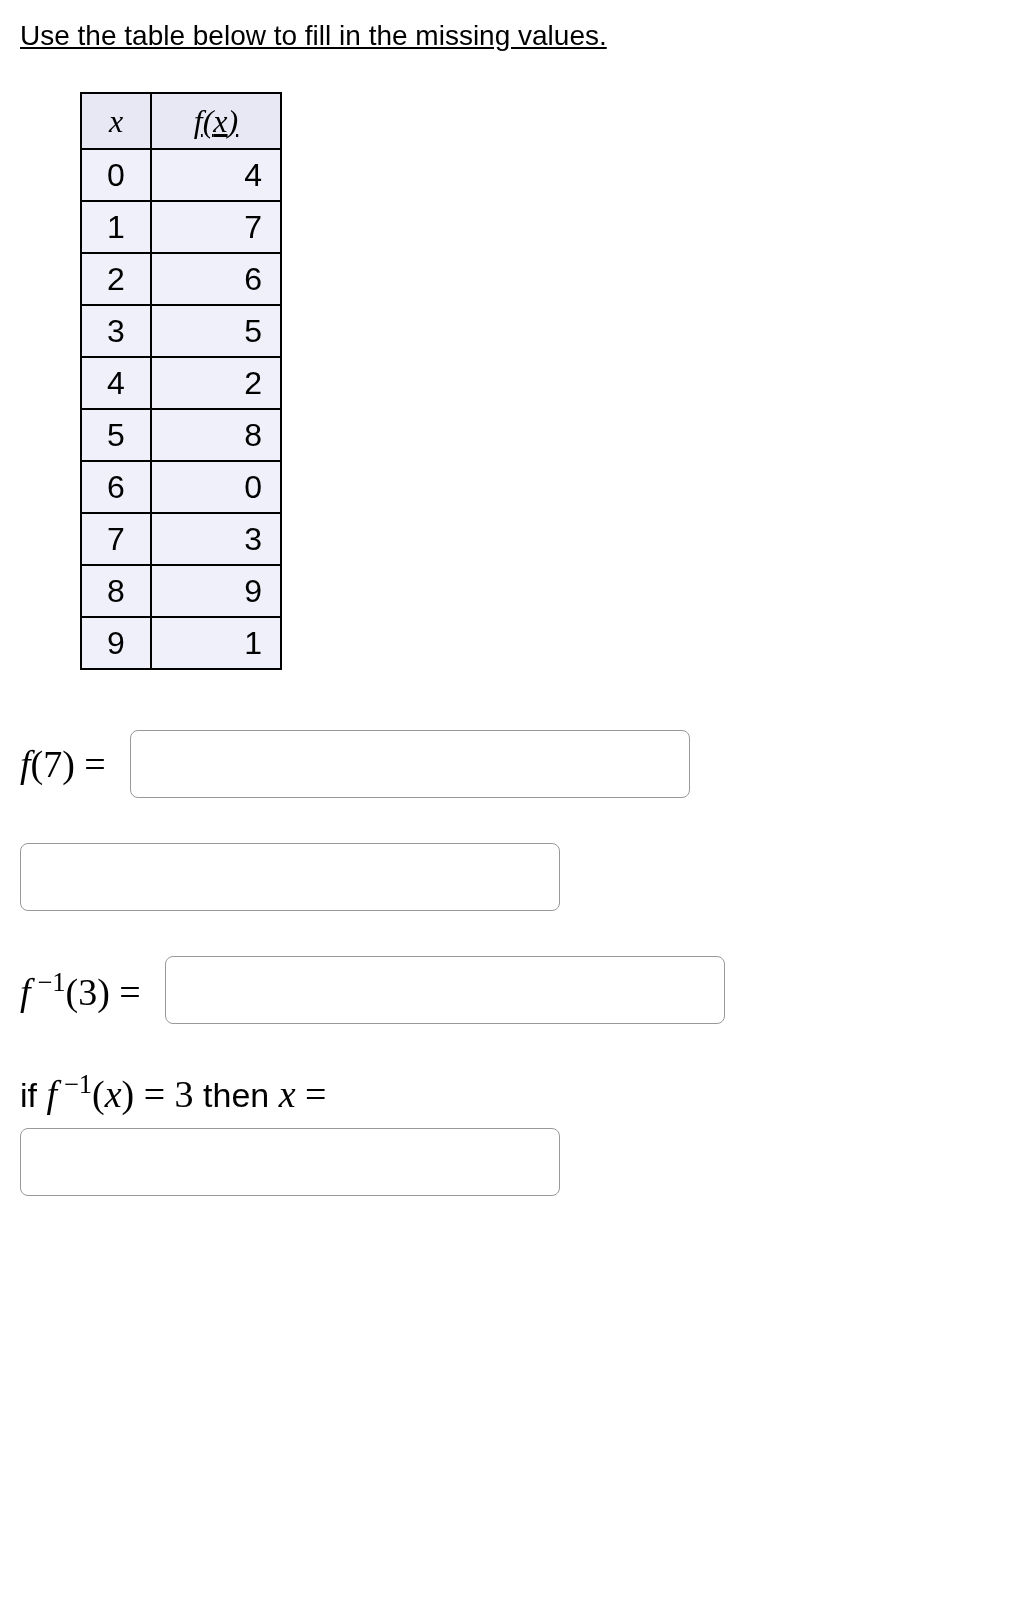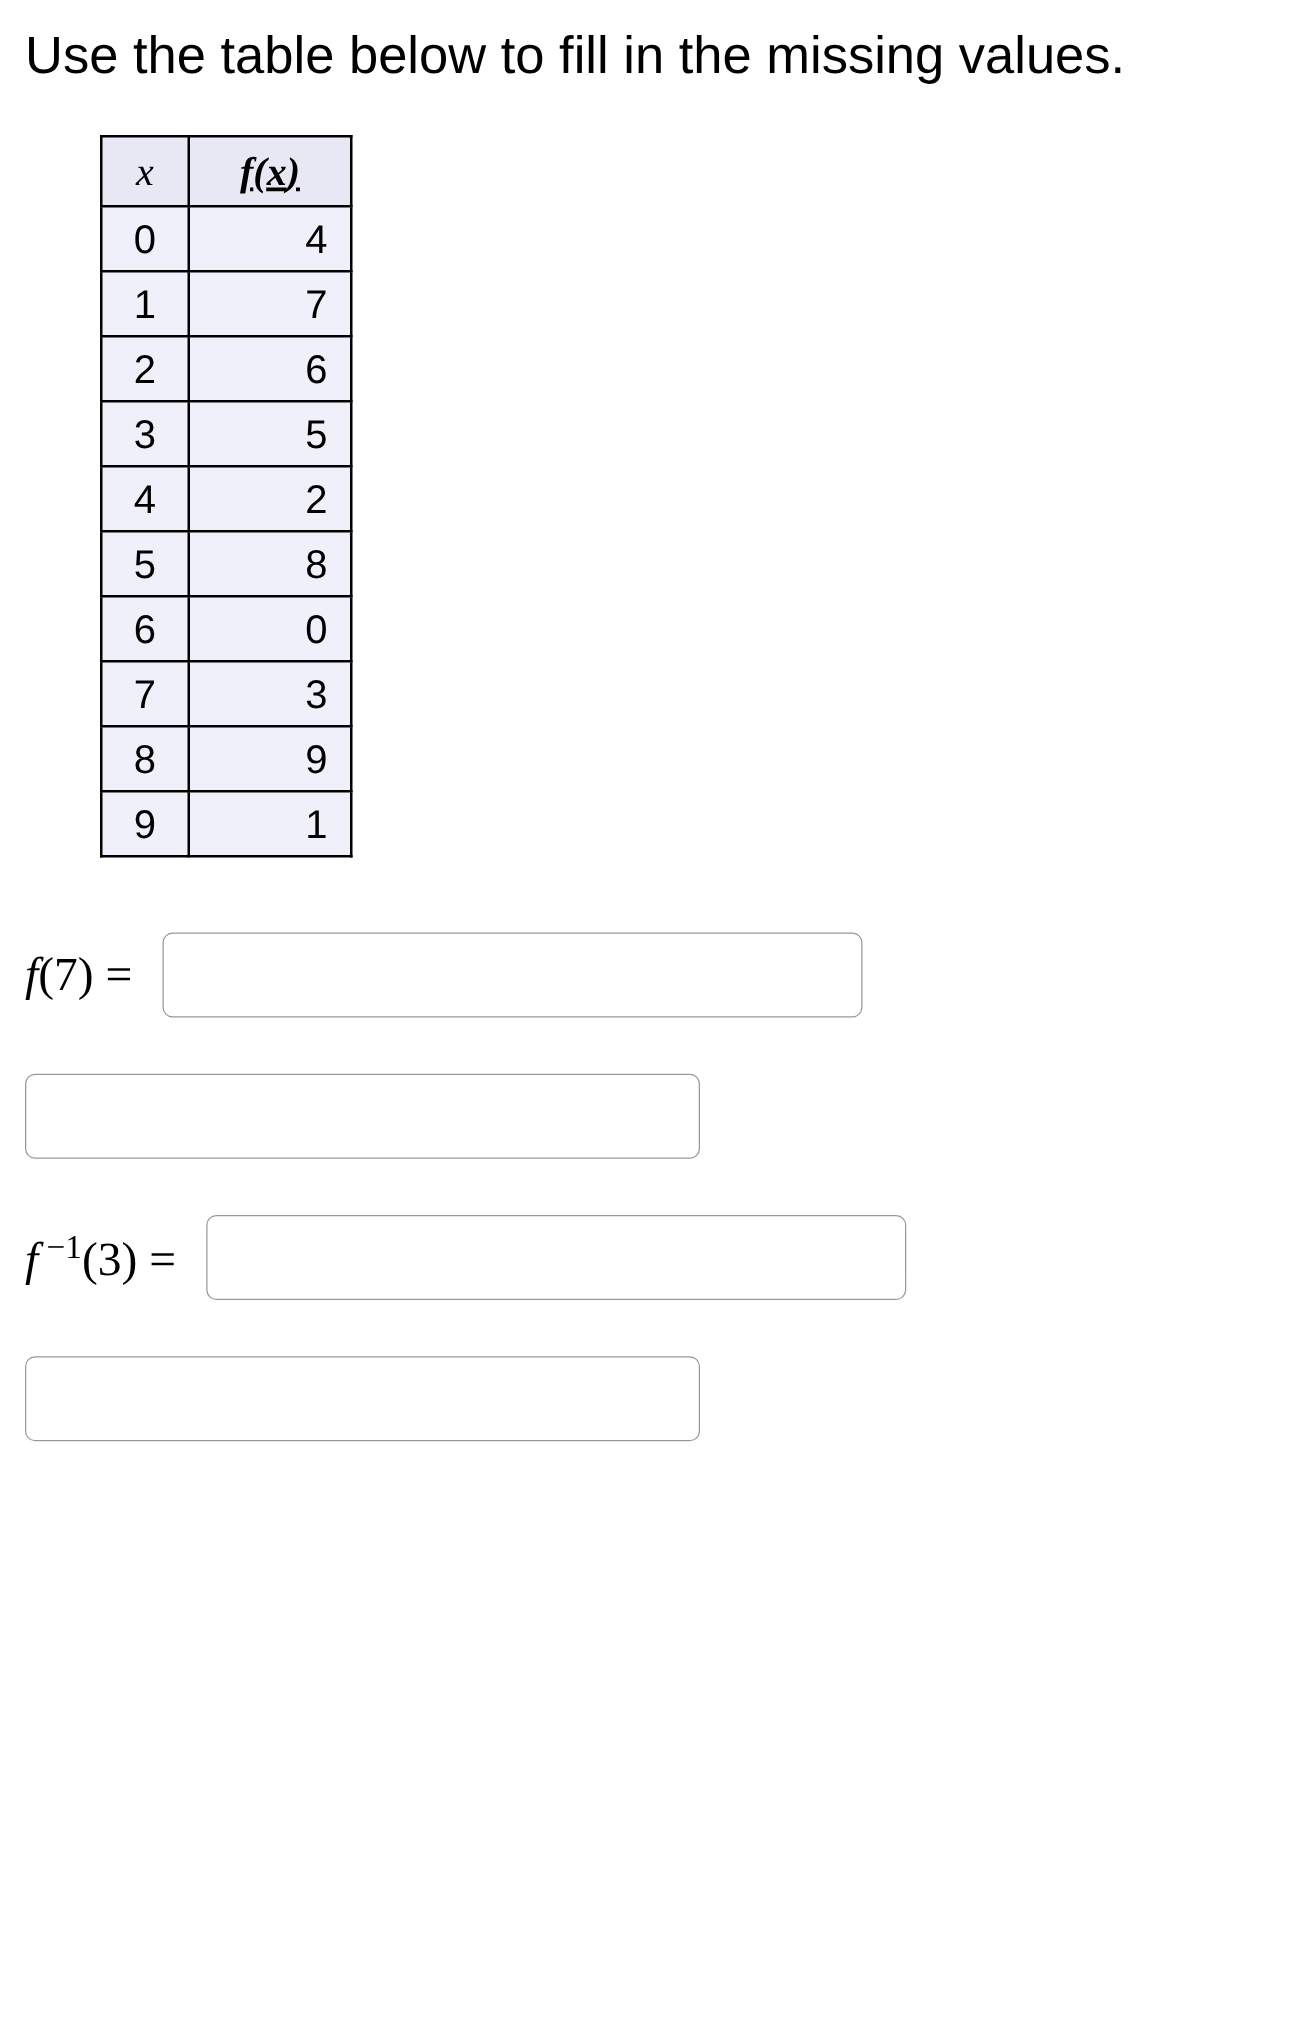--- a/index.html
+++ b/index.html
@@ -7,21 +7,22 @@
       margin: 0;
       padding: 20px;
       font-family: 'Trebuchet MS', 'Lucida Sans', Verdana, sans-serif;
       font-size: 32px;
       color: #000;
       background: #fff;
       width: 1031px;
     }
     .instruction {
       margin-bottom: 40px;
-      font-size: 42px;
+      font-size: 28px;
+      text-decoration: underline;
     }
     .table-wrap {
       margin-left: 60px;
       margin-bottom: 60px;
     }
     table {
       border-collapse: collapse;
     }
     th, td {
       border: 2px solid #000;
@@ -35,21 +36,20 @@
       font-family: 'Cambria Math', 'STIX', 'Times New Roman', serif;
       font-style: italic;
       height: 56px;
     }
     th:first-child, td:first-child {
       width: 70px;
     }
     th:last-child {
       width: 130px;
       text-decoration: underline;
-      font-weight: bold;
     }
     td:last-child {
       width: 130px;
       text-align: right;
       padding-right: 18px;
     }
     td:first-child {
       background: #f0f0fa;
     }
     td:last-child {
@@ -154,14 +154,17 @@
 <div class="q-block">
   <input class="answer input2" type="text" value="" style="">
 </div>
 
 <div class="question">
   <span class="math"><span class="it">f</span><sup>&nbsp;−1</sup>(3) =</span>
   <input class="answer input3" type="text" value="" style="">
 </div>
 
 <div class="q-block">
+  <div class="q-text">
+    <span>if&nbsp;</span><span class="math"><span class="it">f</span><sup>&nbsp;−1</sup>(<span class="it">x</span>) = 3</span><span>&nbsp;then&nbsp;</span><span class="math"><span class="it">x</span> =</span>
+  </div>
   <input class="answer input4" type="text" value="" style="">
 </div>
 
 </body></html>

